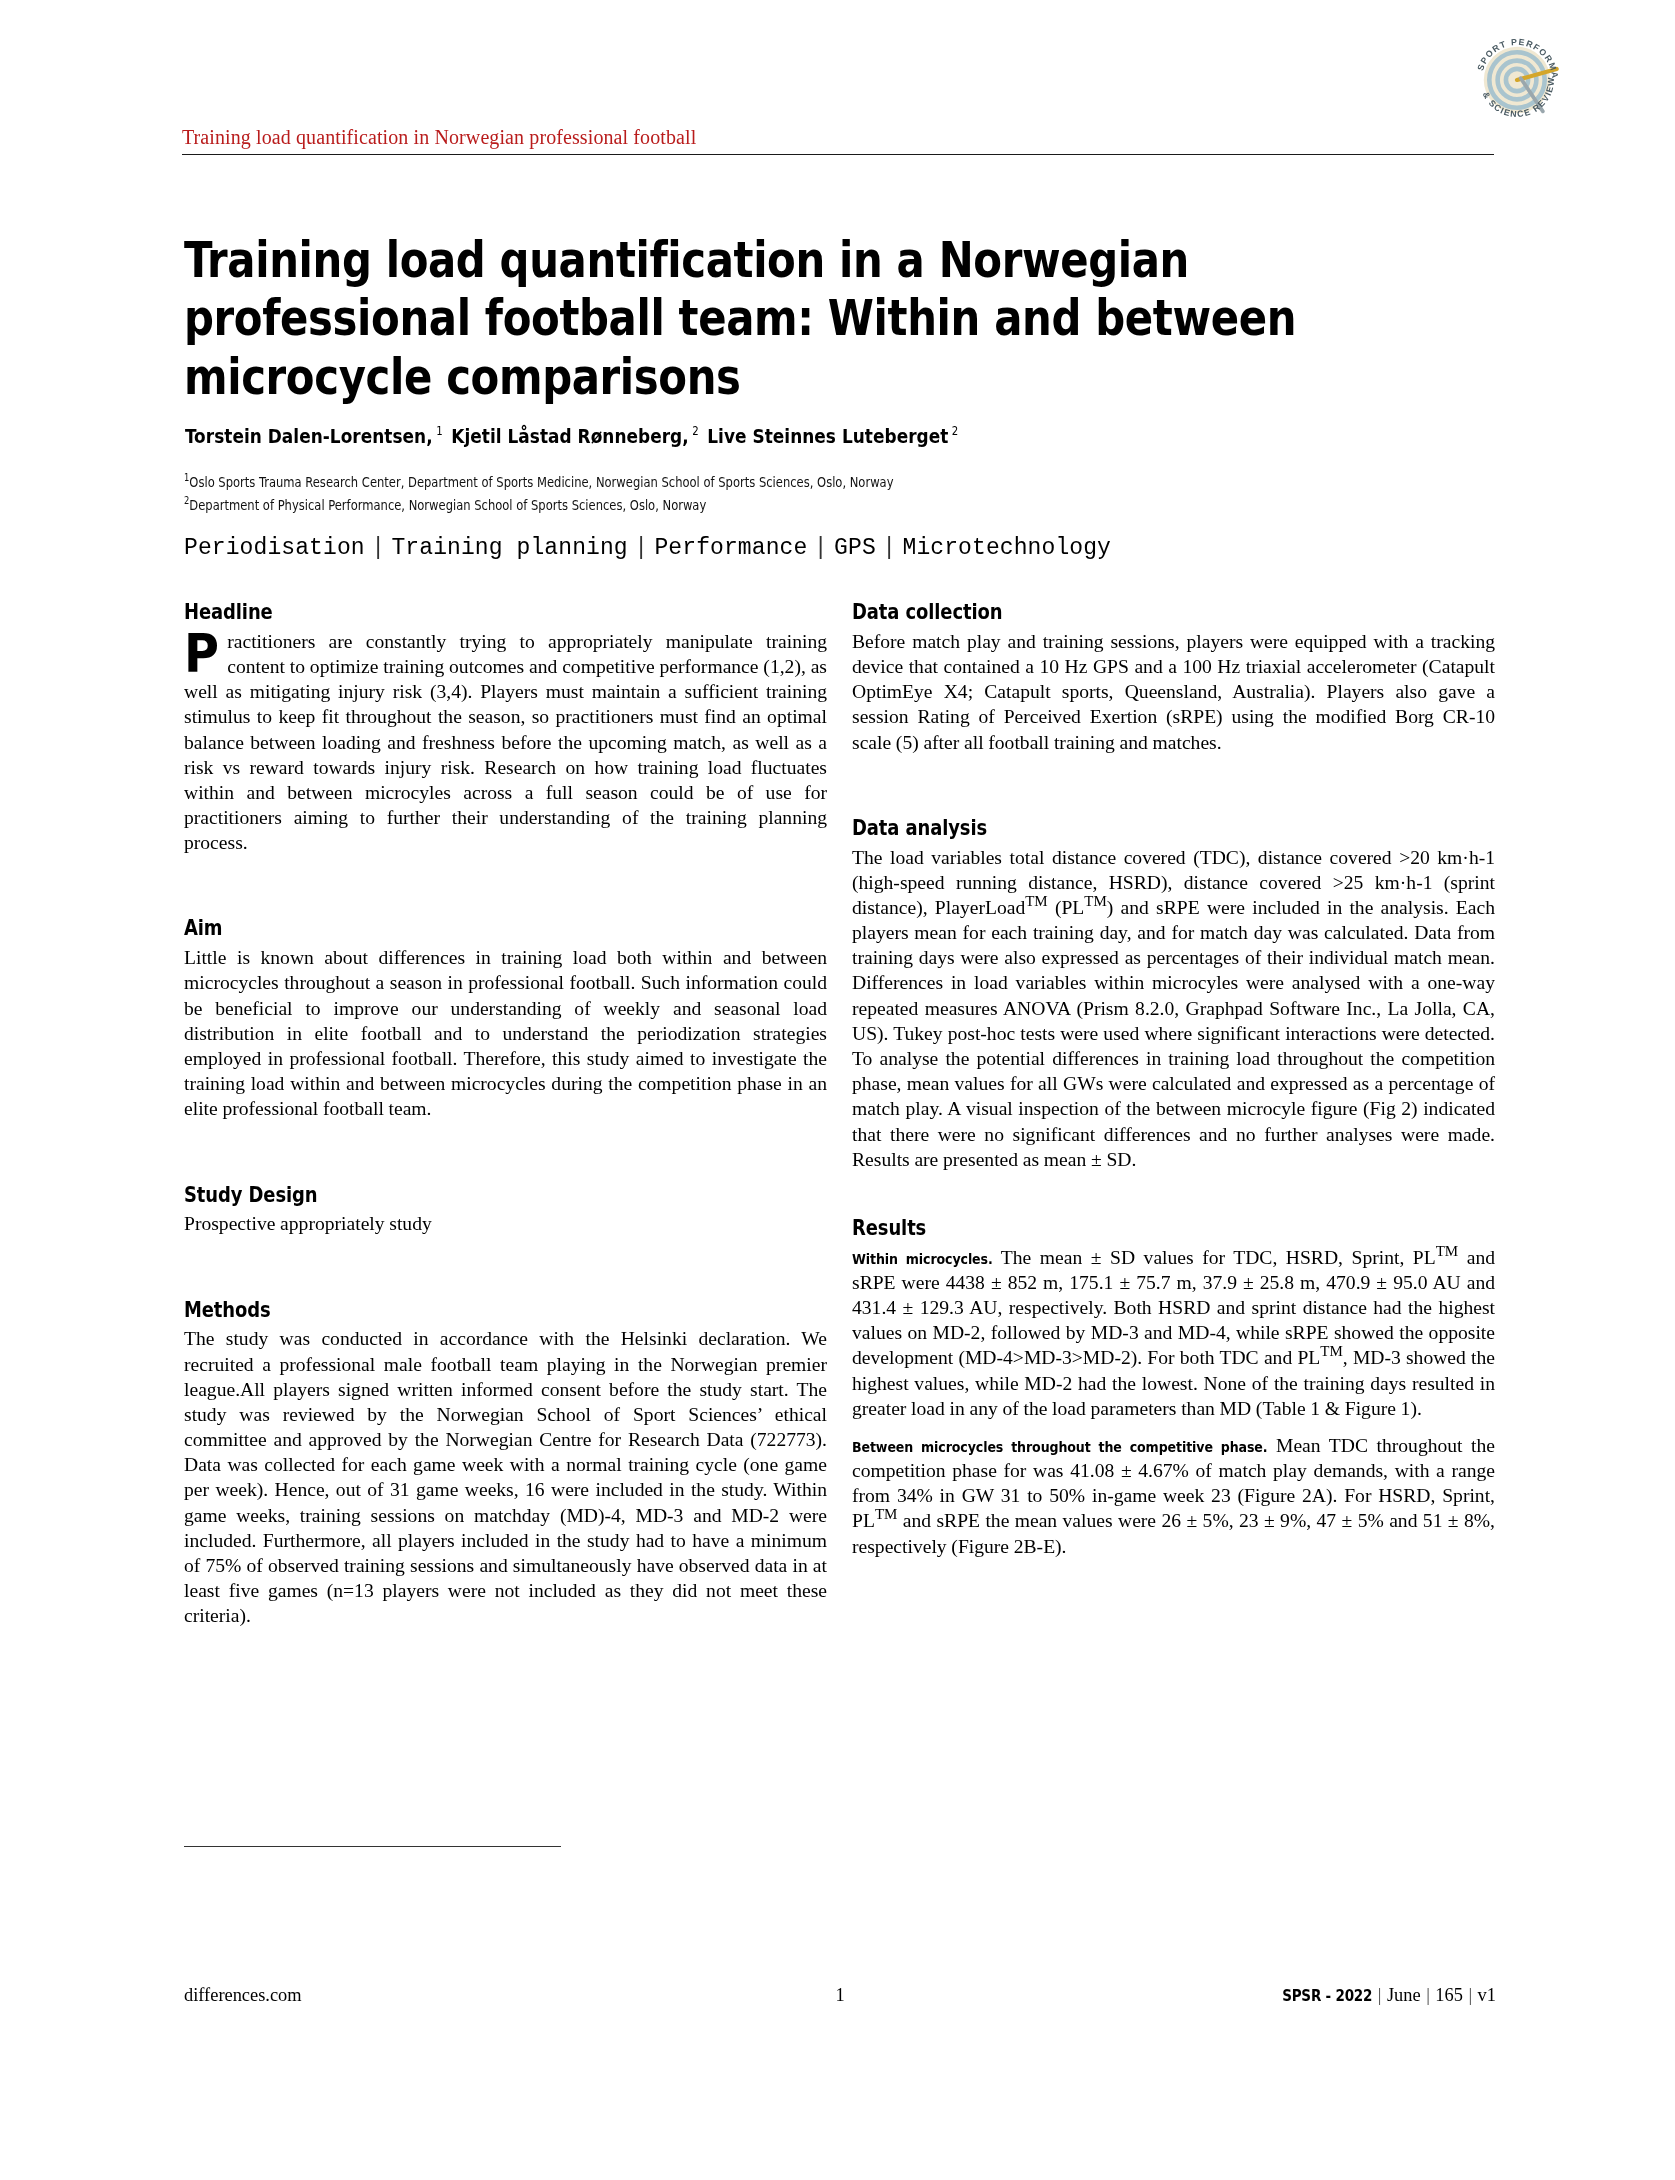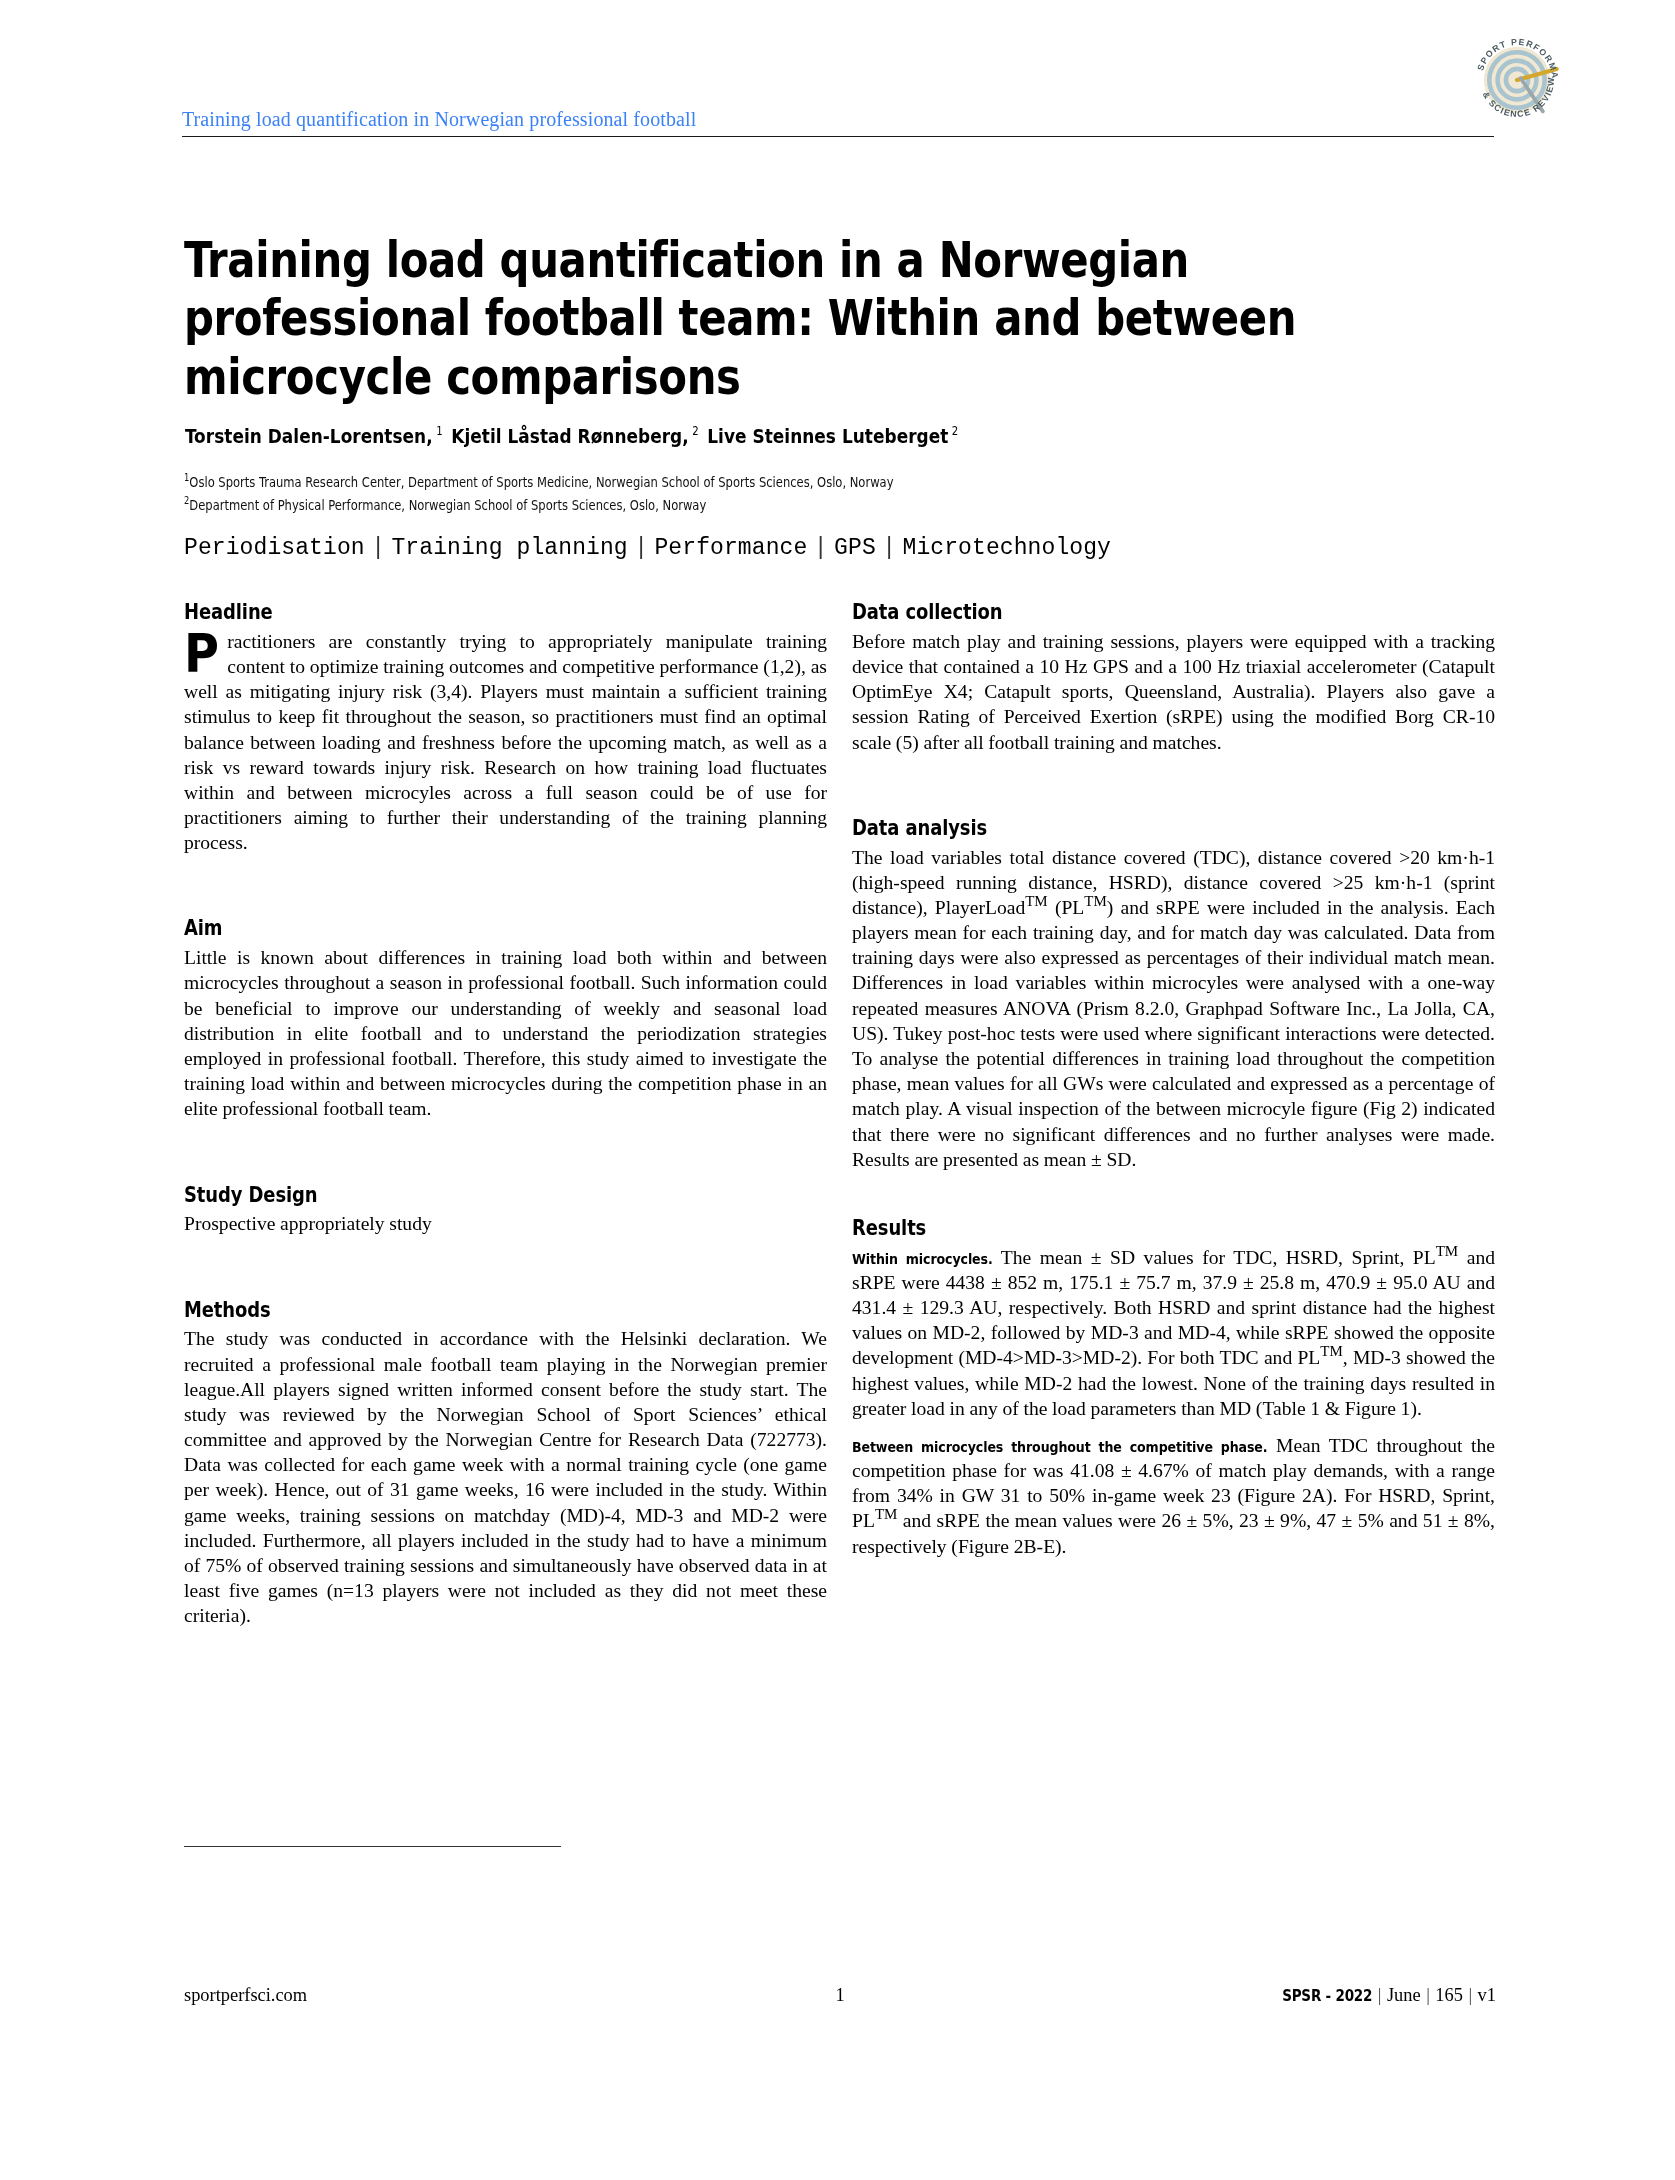--- a/index.html
+++ b/index.html
@@ -27,22 +27,23 @@
     position: absolute;
     left: 182px;
     top: 108px;
     width: 1312px;
   }
   .runhead {
     font-family: "Liberation Serif", serif;
     font-size: 20px;
     line-height: 1.1;
     letter-spacing: 0.1px;
-    color: #3b82f6;
+    color: #b91c1c;
     padding-bottom: 5.5px;
+    margin-top: 18px;
   }
   .runhead-rule {
     border-bottom: 1.3px solid #1a1a1a;
     width: 100%;
   }
 
   
   .logo {
     position: absolute;
     left: 1469px;
@@ -307,21 +308,21 @@
     <h2 class="sec">Results</h2>
     <p class="body"><span class="runin">Within microcycles.</span><span> The mean ± SD values for TDC, HSRD, Sprint, PL</span><sup class="tm">TM</sup><span> and sRPE were 4438 ± 852 m, 175.1 ± 75.7 m, 37.9 ± 25.8 m, 470.9 ± 95.0 AU and 431.4 ± 129.3 AU, respectively. Both HSRD and sprint distance had the highest values on MD-2, followed by MD-3 and MD-4, while sRPE showed the opposite development (MD-4&gt;MD-3&gt;MD-2). For both TDC and PL</span><sup class="tm">TM</sup><span>, MD-3 showed the highest values, while MD-2 had the lowest. None of the training days resulted in greater load in any of the load parameters than MD (Table 1 &amp; Figure 1).</span></p>
 
     <p class="body"><span class="runin">Between microcycles throughout the competitive phase.</span><span> Mean TDC throughout the competition phase for was 41.08 ± 4.67% of match play demands, with a range from 34% in GW 31 to 50% in-game week 23 (Figure 2A). For HSRD, Sprint, PL</span><sup class="tm">TM</sup><span> and sRPE the mean values were 26 ± 5%, 23 ± 9%, 47 ± 5% and 51 ± 8%, respectively (Figure 2B-E).</span></p>
 
   </div>
 
   <div class="footnote-rule"></div>
 
   <div class="footer">
-    <div class="footer-left">sportperfsci.com</div>
+    <div class="footer-left">differences.com</div>
     <div class="footer-center">1</div>
     <div class="footer-right">
       <span class="brand">SPSR - 2022</span><span class="bar">|</span><span>June</span><span class="bar">|</span><span>165</span><span class="bar">|</span><span>v1</span>
     </div>
   </div>
 
 </div>
 
 
 </body></html>

